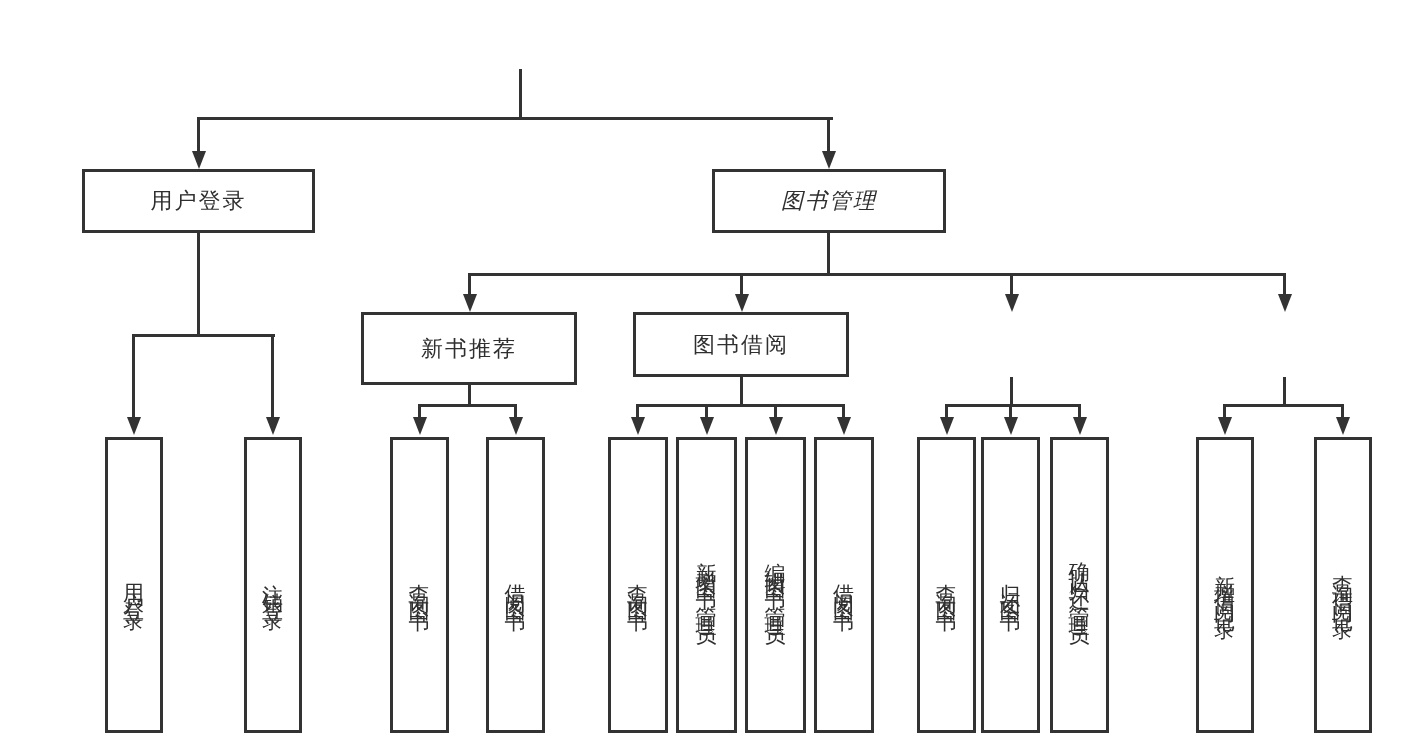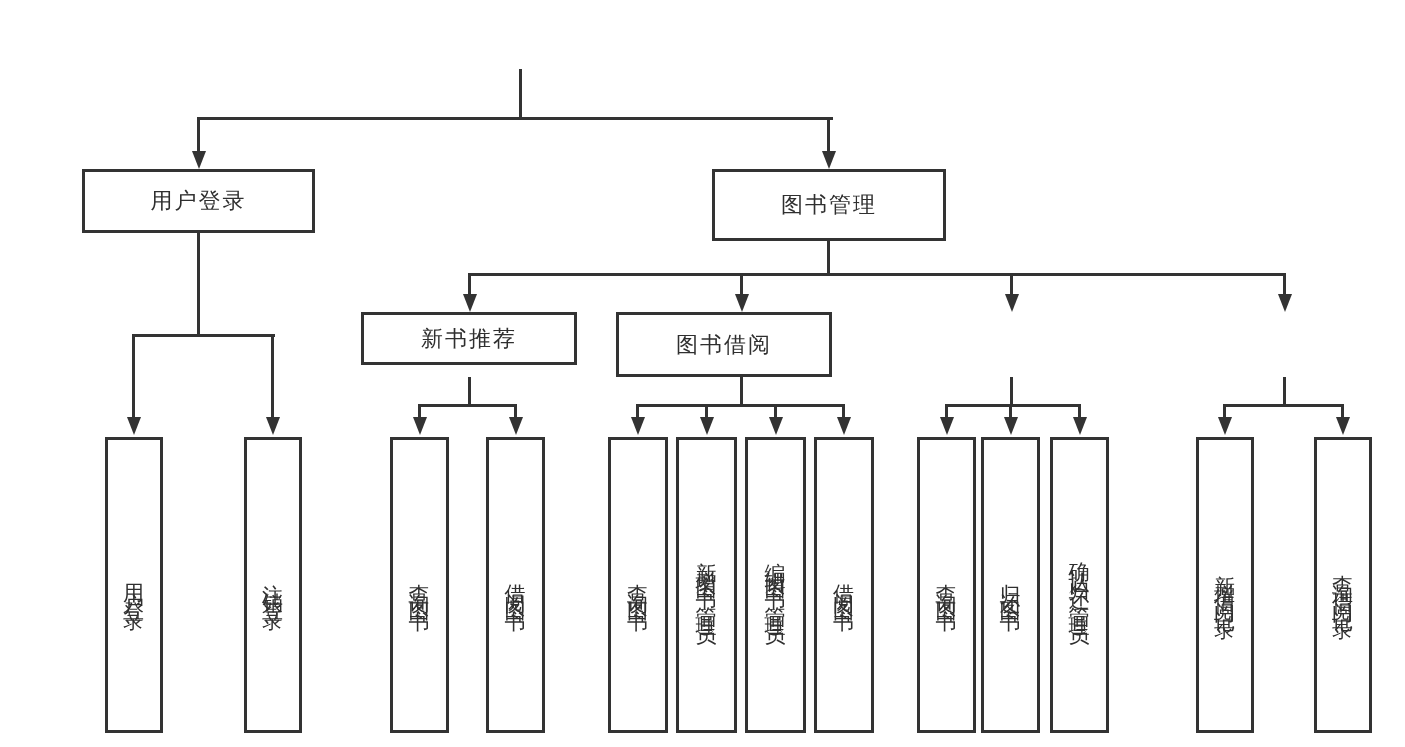--- a/index.html
+++ b/index.html
@@ -81,24 +81,24 @@
 
   <div class="vline" style="left:1283px;top:377px;height:29px;"></div>
   <div class="hline" style="left:1223px;top:404px;width:121px;"></div>
   <div class="vline" style="left:1223px;top:404px;height:15px;"></div>
   <div class="ahead" style="left:1218px;top:417px;"></div>
   <div class="vline" style="left:1341px;top:404px;height:15px;"></div>
   <div class="ahead" style="left:1336px;top:417px;"></div>
 
 
   <div class="box hbox" style="left:82px;top:169px;width:233px;height:64px;">用户登录</div>
-  <div class="box hbox" style="left:712px;top:169px;width:234px;height:72px;">图书管理</div>
+  <div class="box hbox" style="left:712px;top:169px;width:234px;height:64px;font-style:italic;">图书管理</div>
 
-  <div class="box hbox" style="left:361px;top:312px;width:216px;height:53px;">新书推荐</div>
-  <div class="box hbox" style="left:616px;top:312px;width:216px;height:65px;">图书借阅</div>
+  <div class="box hbox" style="left:361px;top:312px;width:216px;height:73px;">新书推荐</div>
+  <div class="box hbox" style="left:633px;top:312px;width:216px;height:65px;">图书借阅</div>
 
   <div class="box vbox" style="left:105px;top:437px;width:58px;height:296px;">用户登录</div>
   <div class="box vbox" style="left:244px;top:437px;width:58px;height:296px;">注销登录</div>
 
   <div class="box vbox" style="left:390px;top:437px;width:59px;height:296px;">查询图书</div>
   <div class="box vbox" style="left:486px;top:437px;width:59px;height:296px;">借阅图书</div>
 
   <div class="box vbox" style="left:608px;top:437px;width:60px;height:296px;">查询图书</div>
   <div class="box vbox" style="left:676px;top:437px;width:61px;height:296px;">新增图书（管理员）</div>
   <div class="box vbox" style="left:745px;top:437px;width:61px;height:296px;">编辑图书（管理员）</div>

